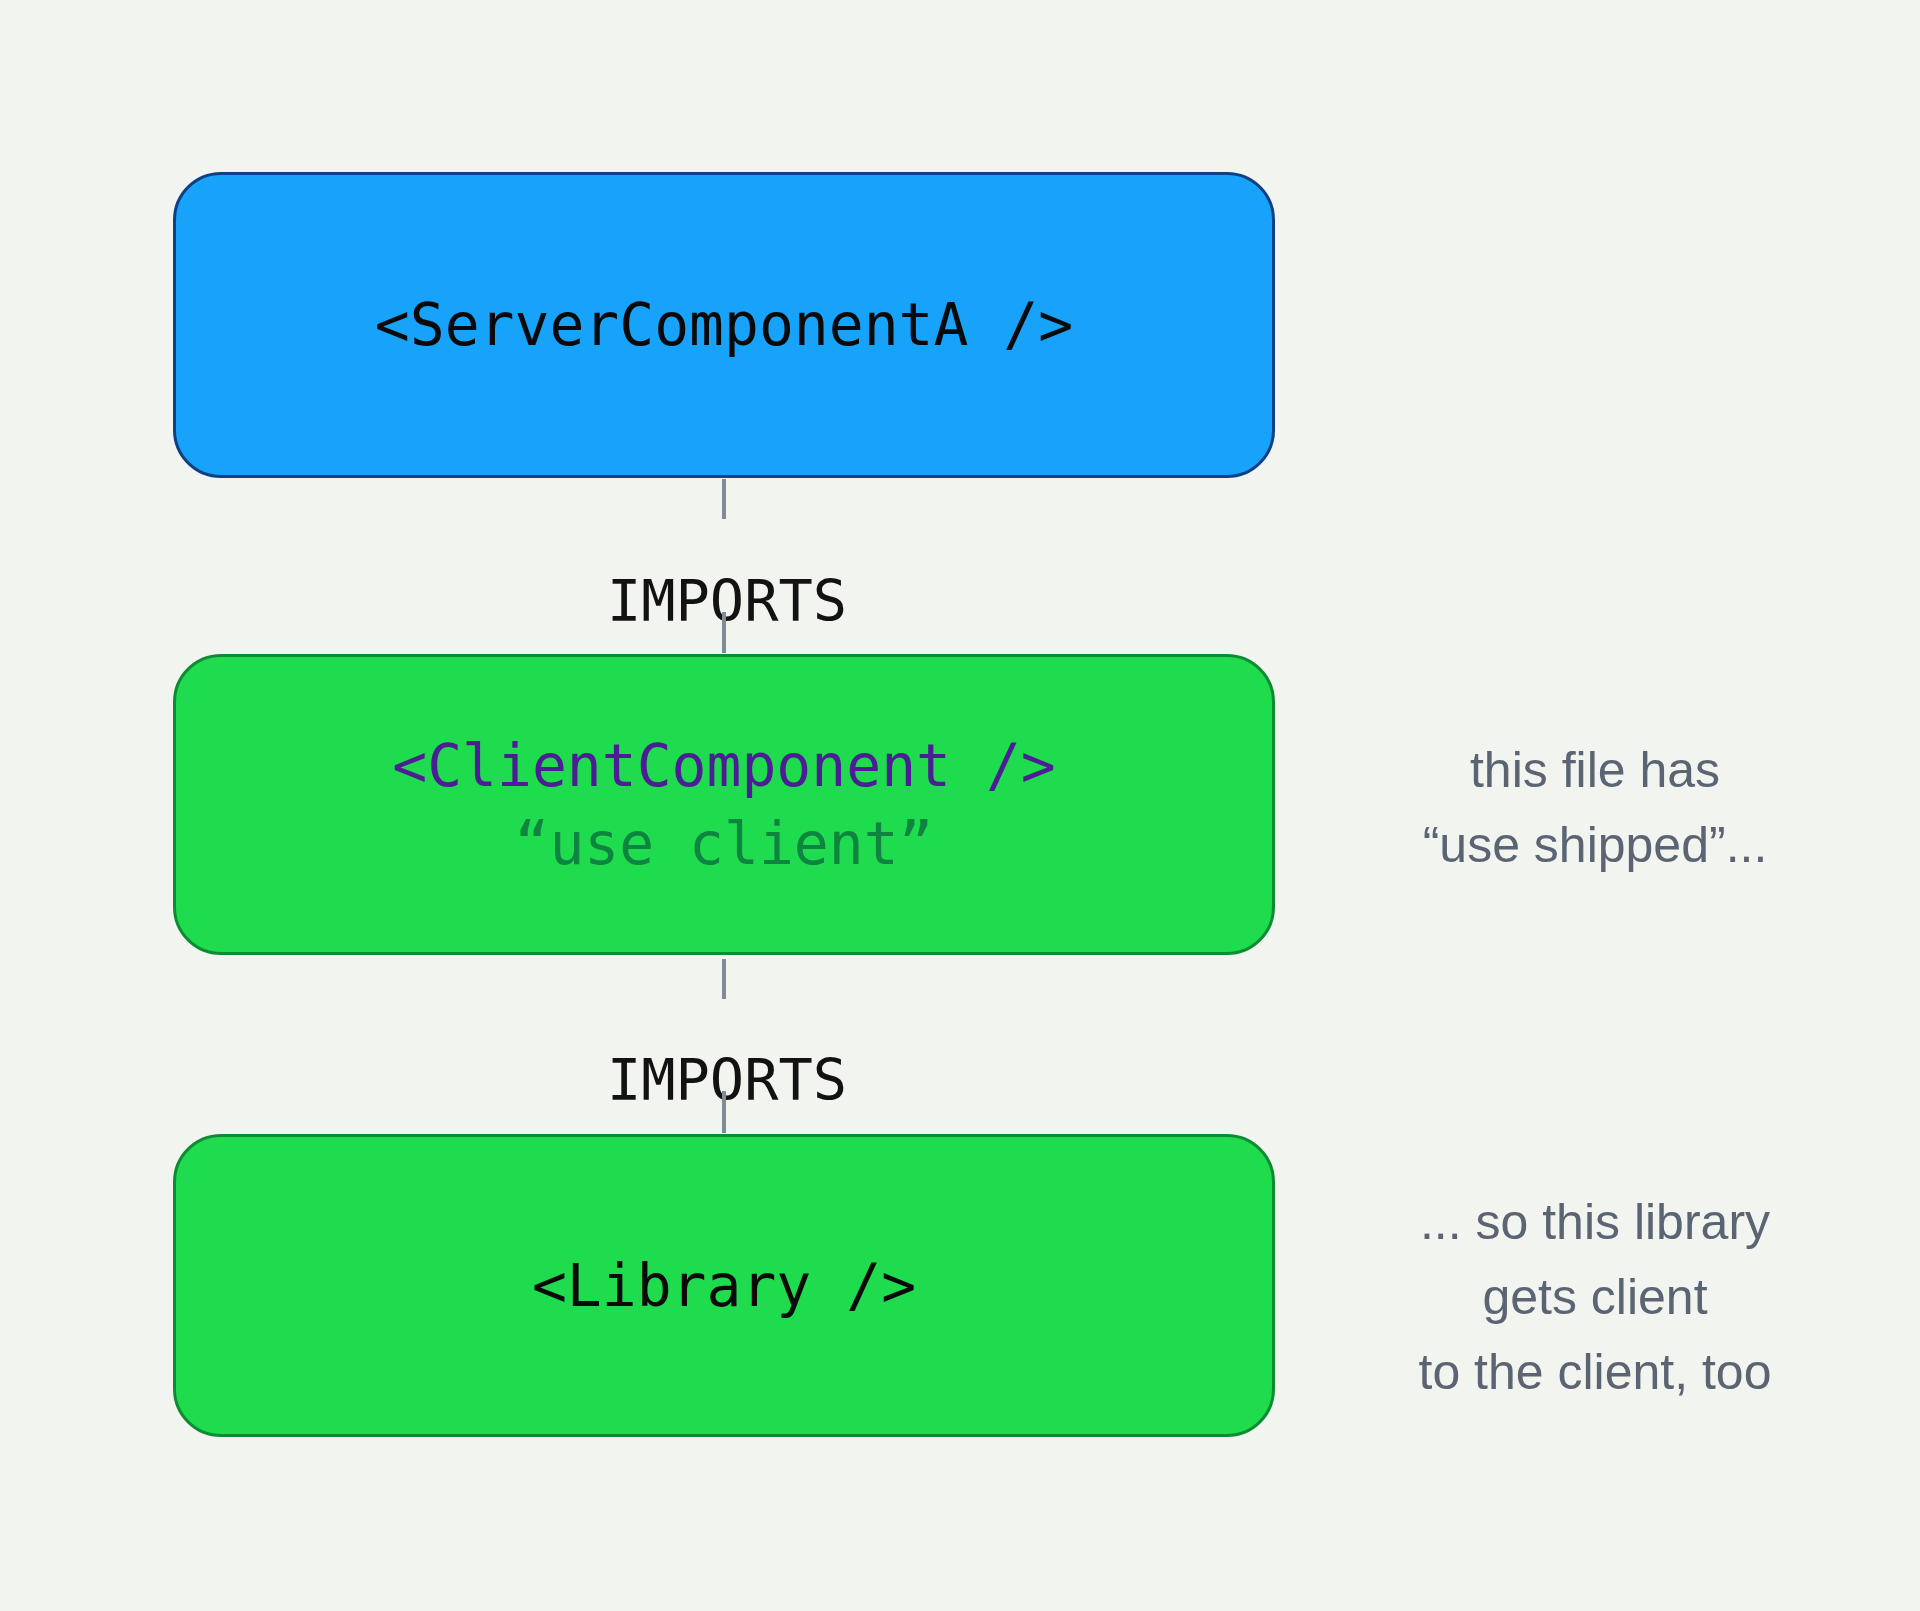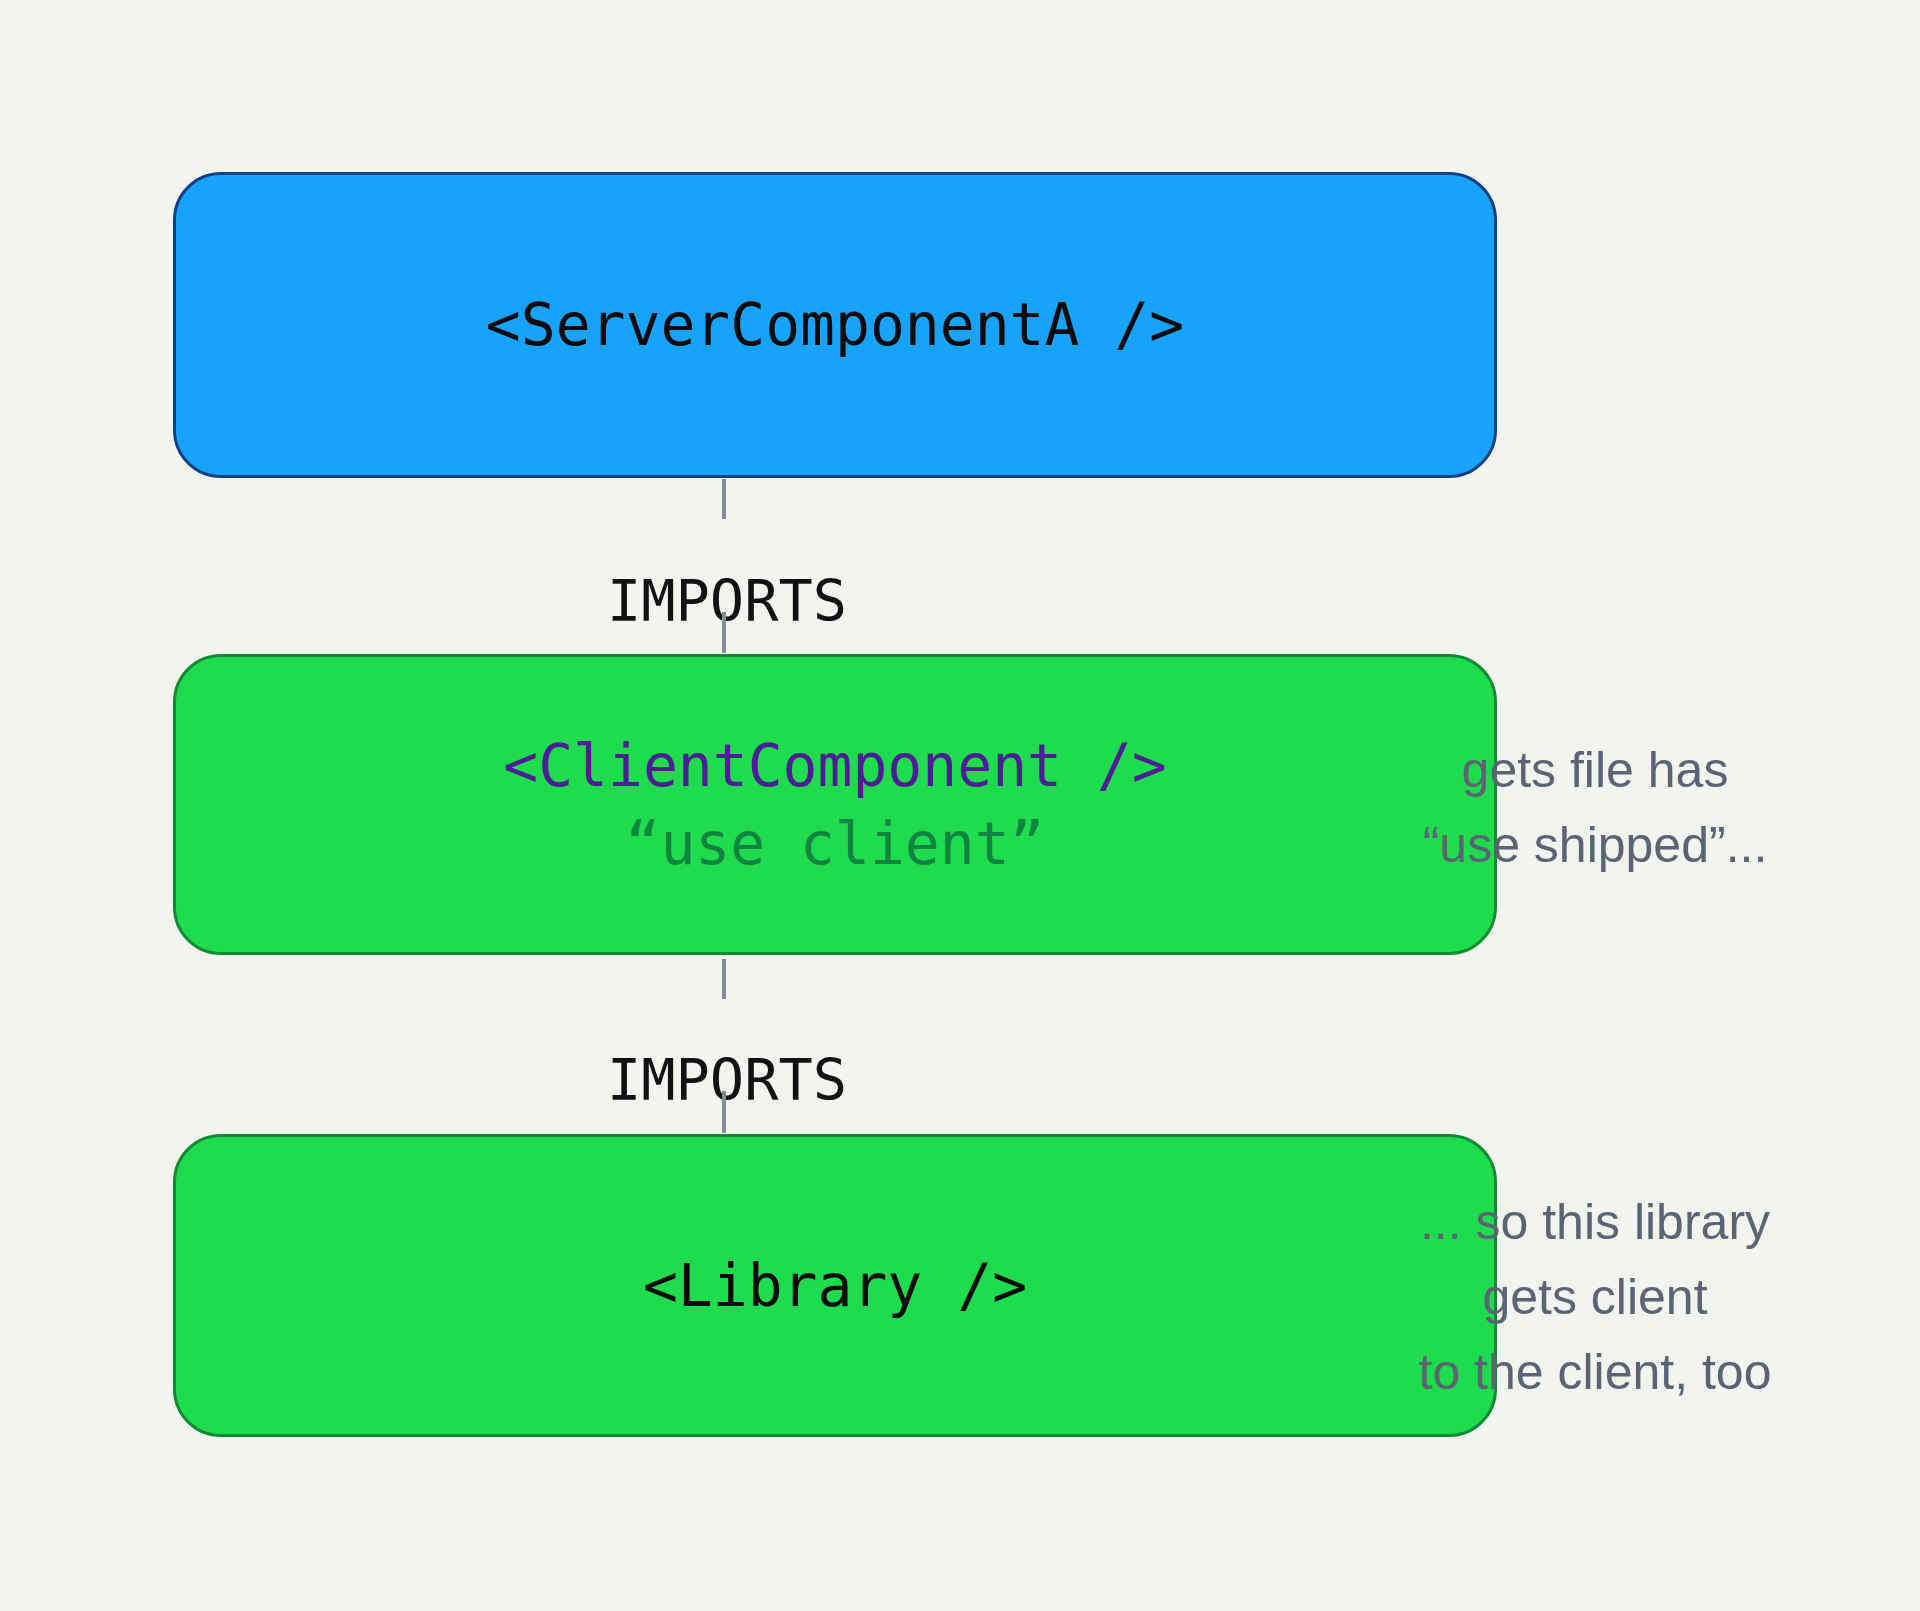--- a/index.html
+++ b/index.html
@@ -11,21 +11,21 @@
     position: relative;
     width: 1920px;
     height: 1611px;
     background: #F2F4EF;
     overflow: hidden;
     font-family: "Liberation Sans", sans-serif;
   }
   .node {
     position: absolute;
     left: 173px;
-    width: 1324px;
+    width: 1102px;
     border-radius: 48px;
     border: 3px solid transparent;
     box-sizing: border-box;
     display: flex;
     flex-direction: column;
     align-items: center;
     justify-content: center;
     text-align: center;
   }
   .node-label {
@@ -104,21 +104,21 @@
 
   <div class="edge-line line-2a"></div>
   <div class="edge-label edge-label-2" style="color: rgb(18, 18, 18);">IMPORTS</div>
   <div class="edge-line line-2b"></div>
 
   <div class="node node-library" style="background-color: rgb(30, 220, 78); border-color: rgb(14, 140, 51);">
     <span class="node-label" style="color: rgb(10, 10, 10);">&lt;Library /&gt;</span>
   </div>
 
   <div class="annotation annotation-client" style="color: rgb(90, 100, 114);">
-    <span class="annotation-line">gets file has</span>
+    <span class="annotation-line">this file has</span>
     <span class="annotation-line">“use shipped”...</span>
   </div>
 
   <div class="annotation annotation-library" style="color: rgb(90, 100, 114);">
     <span class="annotation-line">... so this library</span>
     <span class="annotation-line">gets client</span>
     <span class="annotation-line">to the client, too</span>
   </div>
 
 </div>

